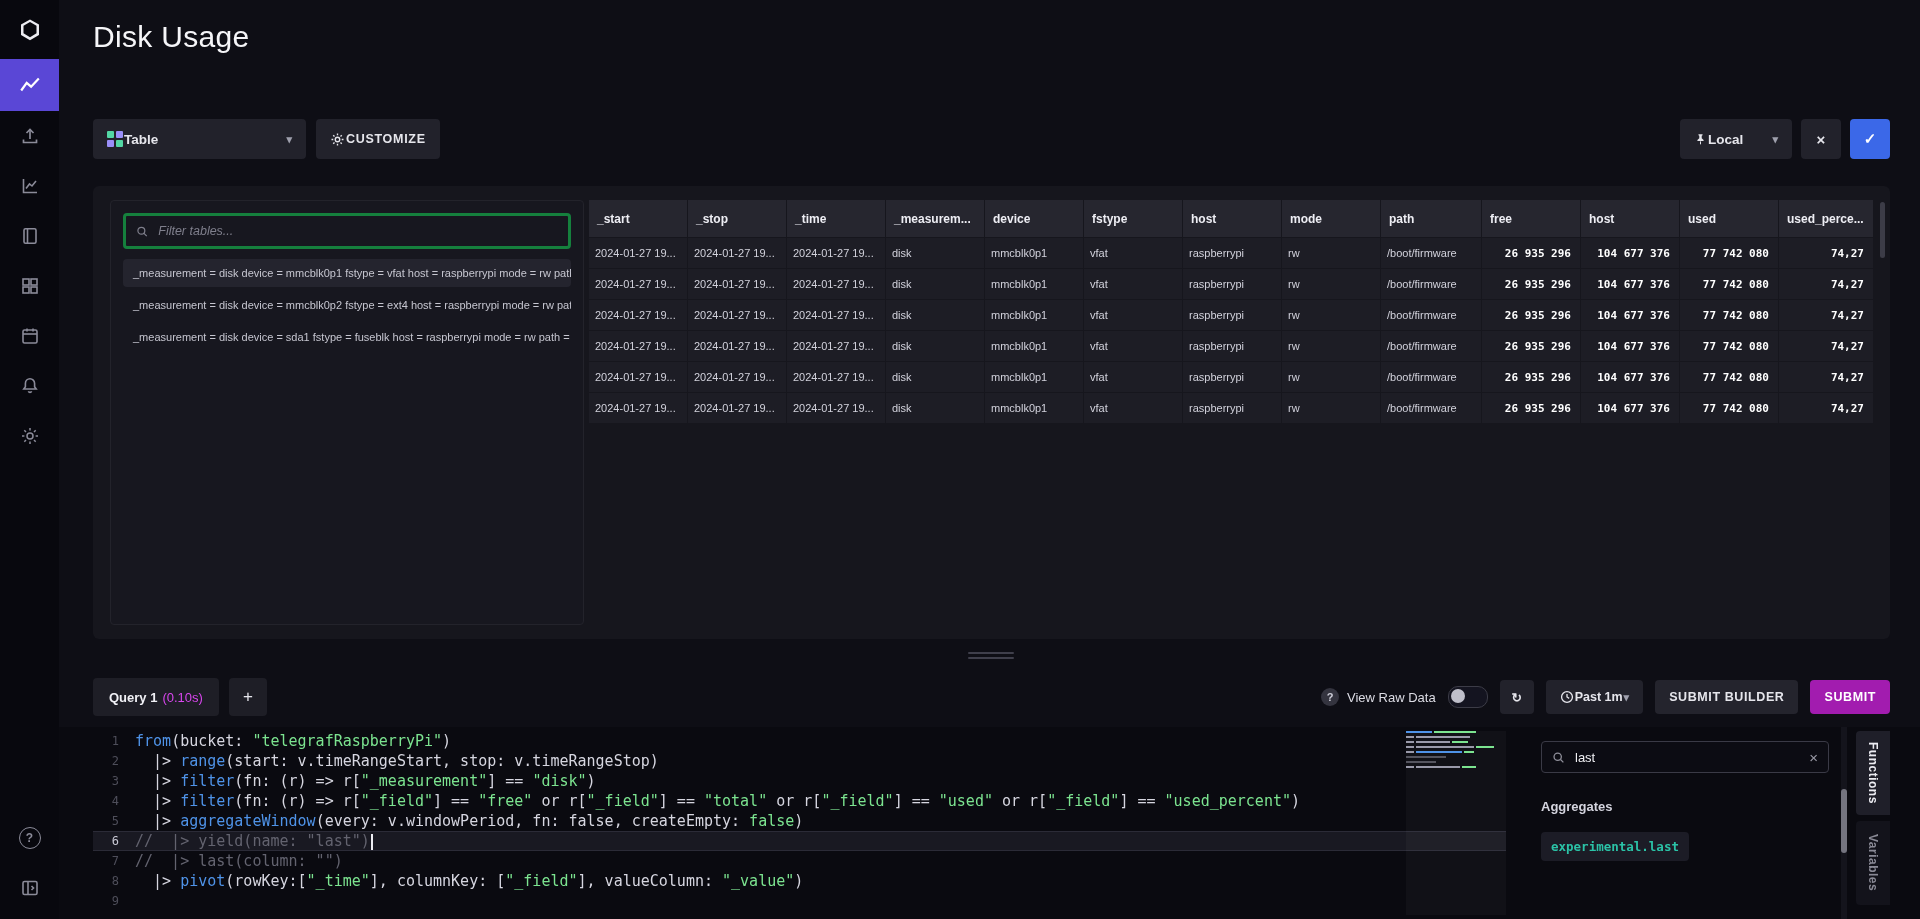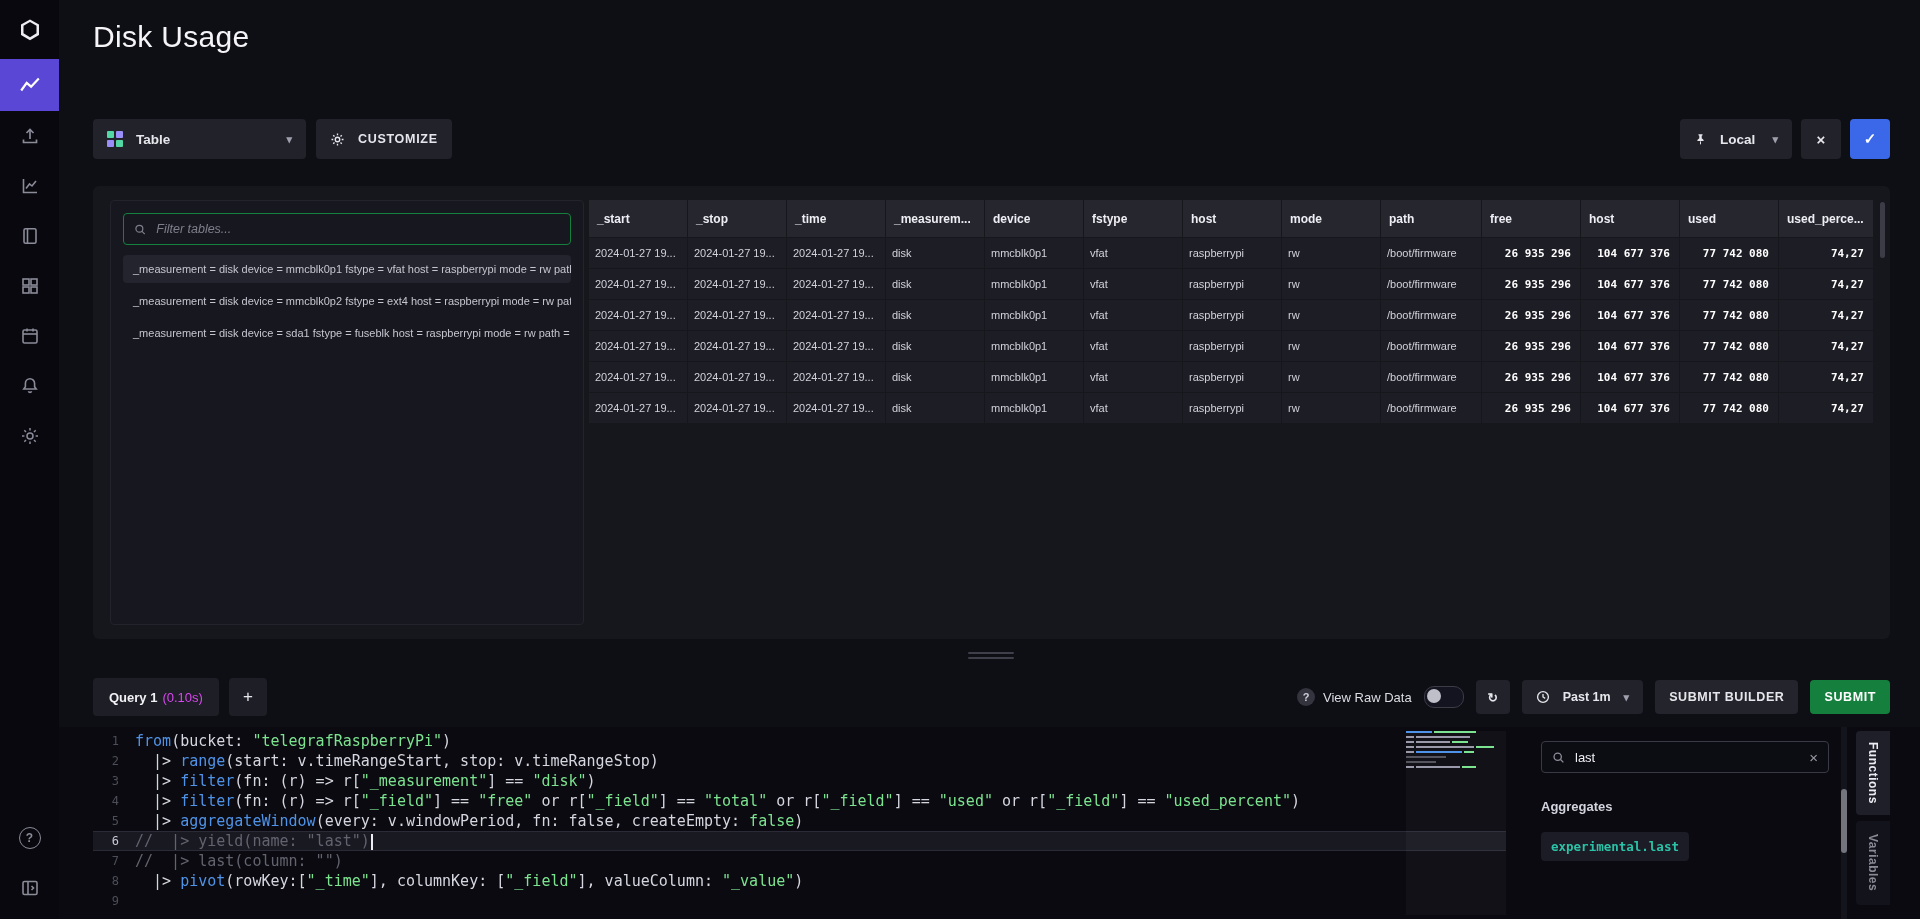--- a/index.html
+++ b/index.html
@@ -12,42 +12,42 @@
   .logo-tile{width:59px;height:59px;display:grid;place-items:center;color:#ececf2;}
   .nav-item{width:59px;height:50px;display:grid;place-items:center;color:#8b8b99;}
   .nav-item.active{background:#5a47d6;color:#fff;height:52px;}
   .nav-spacer{flex:1;}
   .help-nav{width:20px;height:20px;border-radius:50%;border:1.6px solid currentColor;
     display:grid;place-items:center;font-size:12px;font-weight:700;}
 
   
   .page-title{position:absolute;left:93px;top:20px;font-size:30px;font-weight:500;color:#f5f5f8;letter-spacing:.3px;}
   .toolbar{position:absolute;left:93px;top:119px;right:30px;height:40px;display:flex;align-items:center;gap:10px;}
-  .btn{height:40px;display:inline-flex;align-items:center;gap:13px;padding:0 14px;background:#22222b;
+  .btn{height:40px;display:inline-flex;align-items:center;gap:1px;padding:0 14px;background:#22222b;
     border-radius:4px;color:#e6e6ec;font-size:13.5px;font-weight:700;box-sizing:border-box;white-space:nowrap;cursor:default;}
   .btn .caret{color:#9fa0ad;font-size:11px;margin-left:auto;}
   .btn.square{width:40px;padding:0;justify-content:center;font-size:15px;}
   .btn.blue{background:#3b68e8;color:#fff;}
   .viewtype{width:213px;}
   .vt-icon{display:grid;grid-template-columns:7px 7px;grid-gap:2px;}
   .vt-icon i{width:7px;height:7px;border-radius:1px;}
   .vt-icon i:nth-child(1){background:#53d8a5;}
   .vt-icon i:nth-child(2){background:#9a8ff8;}
   .vt-icon i:nth-child(3){background:#9a8ff8;}
   .vt-icon i:nth-child(4){background:#53d8a5;}
   .customize{font-size:12.5px;letter-spacing:.7px;}
   .toolbar-right{margin-left:auto;display:flex;gap:9px;}
   .local{width:112px;}
 
   
   .viz-panel{position:absolute;left:93px;top:186px;width:1797px;height:453px;background:#16161d;border-radius:6px;}
   .viz-scroll{position:absolute;right:5px;top:16px;width:5px;height:56px;background:#3c3c47;border-radius:3px;}
   .filter-card{position:absolute;left:17px;top:14px;width:474px;height:425px;background:#17171f;
     border:1px solid #23232b;border-radius:4px;padding:12px;box-sizing:border-box;}
-  .search-box{height:30px;border:1px solid #15803d;border-radius:4px;display:flex;align-items:center;
+  .search-box{height:30px;border:3px solid #15803d;border-radius:4px;display:flex;align-items:center;
     gap:8px;padding:0 10px;color:#7f7f8c;}
   .search-box input{background:transparent;border:none;outline:none;color:#e8e8ee;font-size:12.5px;
     font-style:italic;width:100%;font-family:inherit;}
   .search-box input::placeholder{color:#7f7f8c;font-style:italic;}
   .group-list{margin-top:10px;}
   .group-row{height:28px;line-height:28px;padding:0 10px;font-size:11px;color:#c6c6d0;white-space:nowrap;
     overflow:hidden;border-radius:4px;margin-bottom:4px;}
   .group-row.selected{background:#24242e;}
 
   .data-table{position:absolute;left:496px;top:14px;right:15px;bottom:14px;overflow:hidden;}
@@ -70,21 +70,21 @@
     font-size:17px;color:#e6e6ec;}
   .qb-right{margin-left:auto;display:flex;align-items:center;gap:12px;}
   .help-circle{width:18px;height:18px;border-radius:50%;background:#34343f;color:#cfcfda;font-size:11px;
     font-weight:700;display:grid;place-items:center;}
   .raw-label{font-size:13px;color:#dcdce4;margin-left:-4px;}
   .toggle{width:38px;height:20px;border-radius:10px;background:#141420;border:1px solid #3c3c47;position:relative;}
   .knob{position:absolute;left:2px;top:2px;width:14px;height:14px;border-radius:50%;background:#bfbfca;}
   .btn.sm{height:34px;font-size:12.5px;}
   .btn.sm.square{width:34px;}
   .qbuilder{letter-spacing:.6px;background:#24242d;}
-  .submit{background:#15803d;color:#fff;letter-spacing:.6px;text-align:center;}
+  .submit{background:#a21caf;color:#fff;letter-spacing:.6px;text-align:center;}
 
   
   .bottom-region{position:absolute;left:59px;top:727px;right:0;bottom:0;background:#0a0a10;}
   .editor-lines{position:absolute;left:34px;top:4px;width:1413px;}
   .line{display:flex;height:20px;align-items:center;}
   .line.current{background:#191922;box-shadow:inset 0 1px 0 #2b2b37, inset 0 -1px 0 #2b2b37;}
   .gutter{width:26px;text-align:right;flex:none;font:12px "DejaVu Sans Mono",monospace;color:#4e4e5a;}
   .line.current .gutter{color:#c8c8d4;}
   .code{margin-left:16px;font:15px "DejaVu Sans Mono",monospace;white-space:pre;}
   .tok-fn{color:#4f93e8;}

